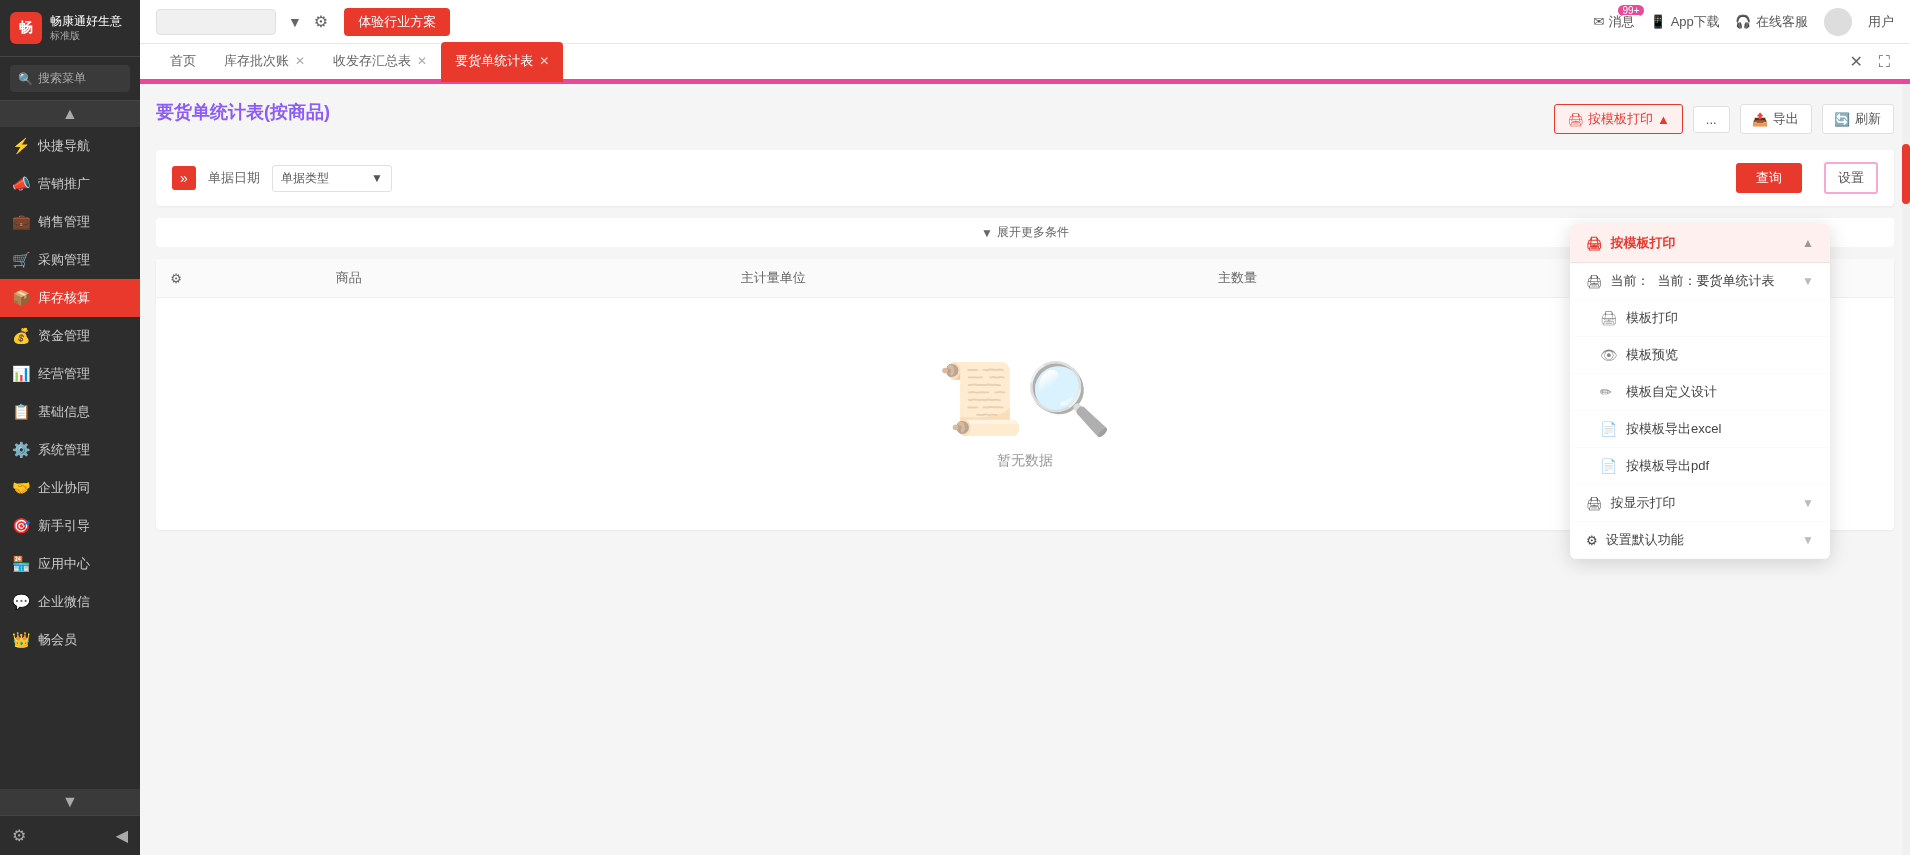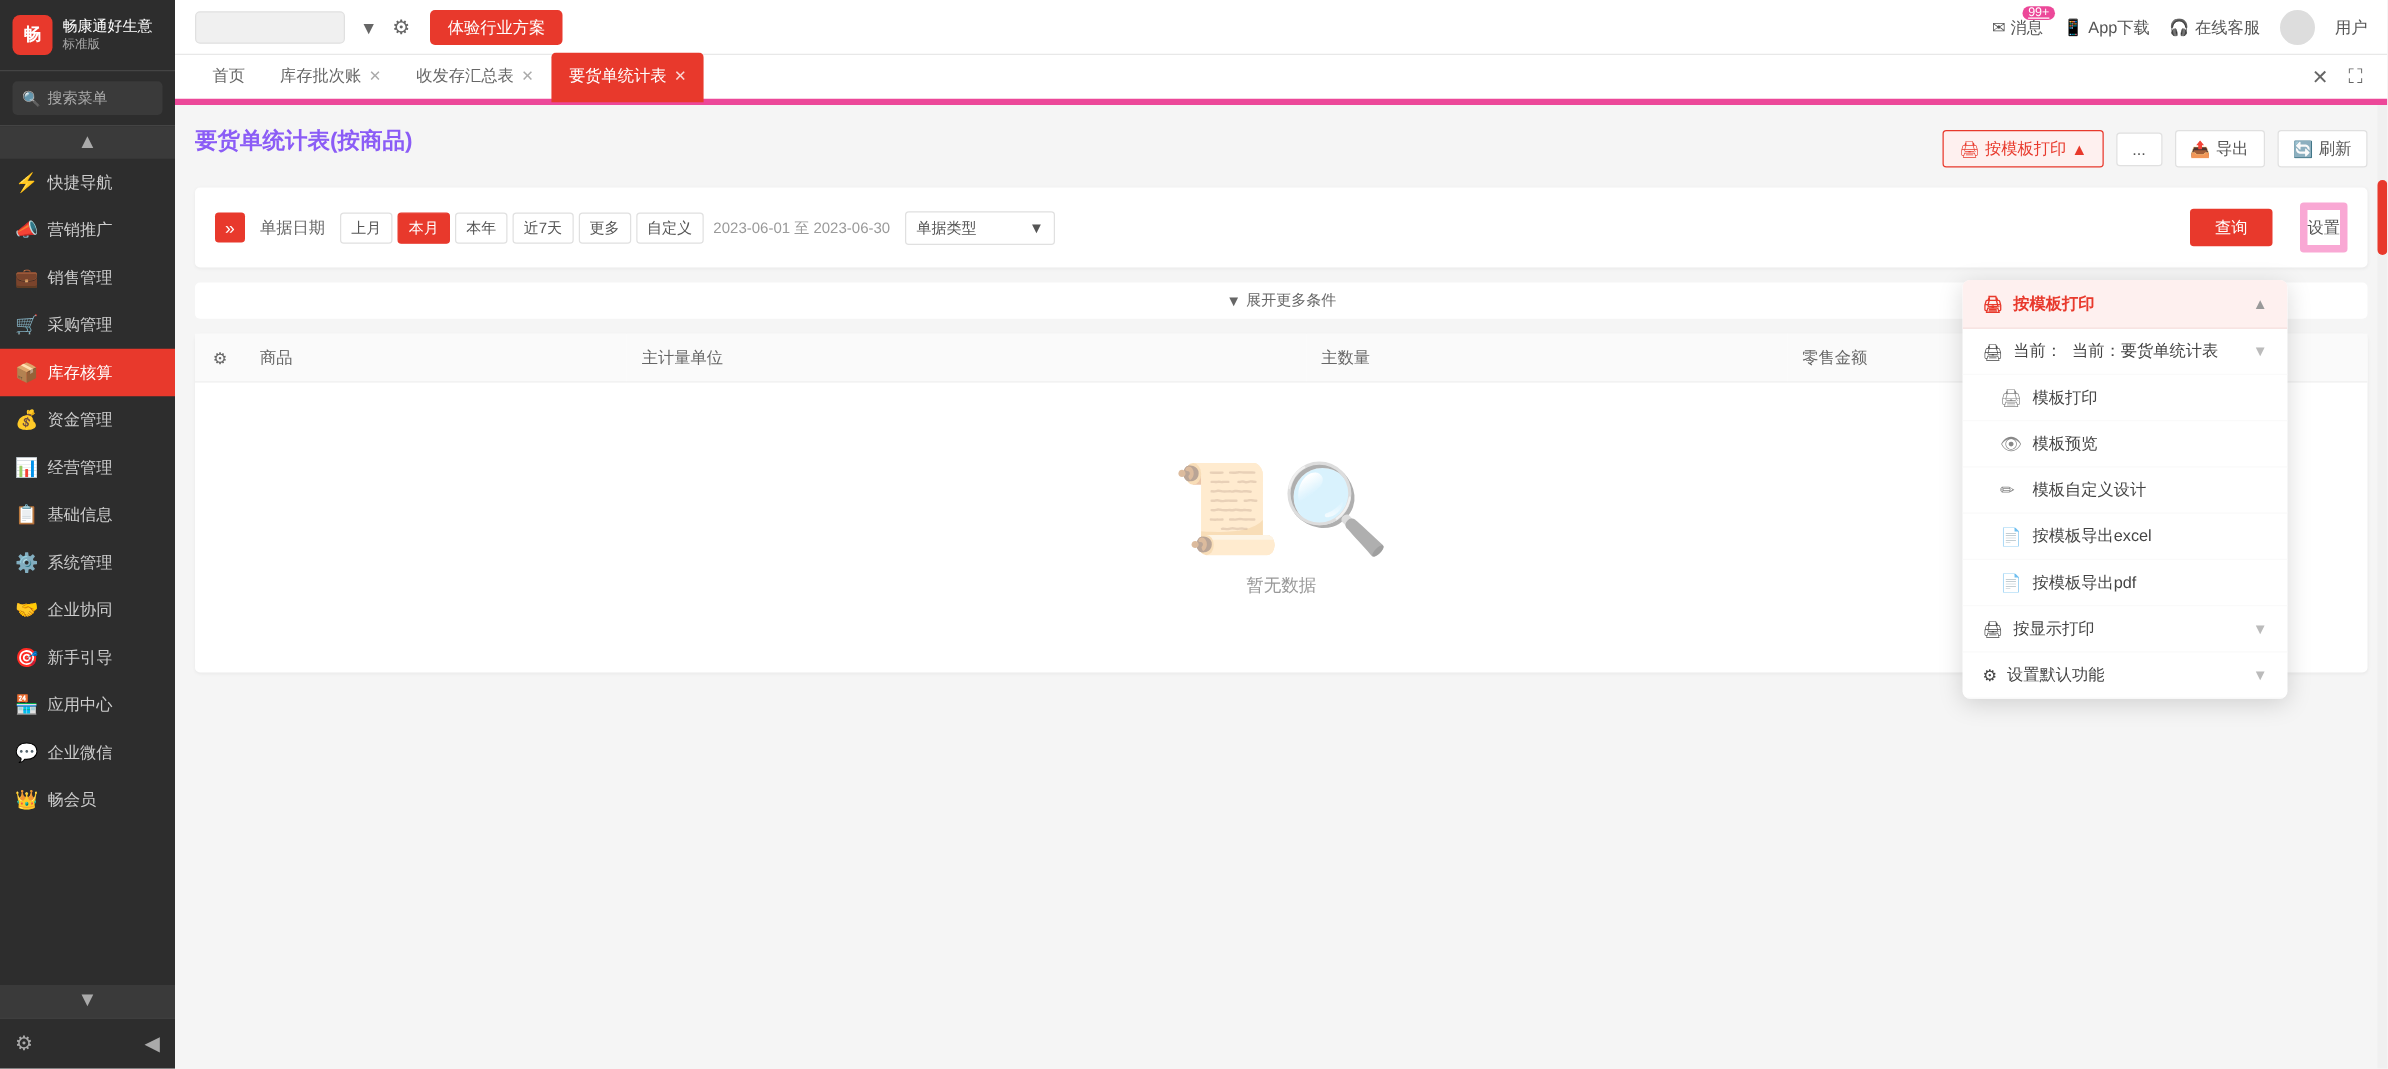--- a/index.html
+++ b/index.html
@@ -215,21 +215,21 @@
 
     
     .table-container {
       background: #fff;
       border-radius: 4px;
       box-shadow: 0 1px 3px rgba(0,0,0,0.05);
     }
     table { width: 100%; border-collapse: collapse; }
     th {
       padding: 10px 12px;
-      text-align: left;
+      text-align: center;
       font-weight: normal;
       color: #666;
       background: #fafafa;
       border-bottom: 1px solid #f0f0f0;
       font-size: 13px;
     }
     th:first-child { width: 40px; text-align: center; }
     .settings-icon-th { text-align: center; }
 
     
@@ -306,22 +306,22 @@
       background: #fef0ef;
       border-color: #e8392c;
       color: #e8392c;
     }
     .query-btn {
       background: #e8392c; color: #fff; border: none;
       padding: 6px 20px; border-radius: 3px; cursor: pointer;
       font-size: 13px;
     }
     .settings-btn {
-      border: 6px solid #f9a8d4; background: #fff;
-      padding: 5px 0; border-radius: 3px; cursor: pointer;
+      border: 2px solid #f9a8d4; background: #fff;
+      padding: 5px 12px; border-radius: 3px; cursor: pointer;
       font-size: 13px; color: #555;
     }
   </style>
 </head>
 <body>
 
 <div class="sidebar">
   <div class="sidebar-logo">
     <div class="logo-icon">畅</div>
     <div class="logo-text">
@@ -479,29 +479,20 @@
           <button class="action-btn">
             <span>🔄</span>
             <span>刷新</span>
           </button>
         </div>
       </div>
 
       <div class="filter-bar">
         <button class="filter-expand-btn">»</button>
         <span class="filter-label">单据日期</span>
-        <div class="filter-date-group">
-          <button class="date-btn">上月</button>
-          <button class="date-btn active">本月</button>
-          <button class="date-btn">本年</button>
-          <button class="date-btn">近7天</button>
-          <button class="date-btn">更多</button>
-          <button class="date-btn">自定义</button>
-          <span class="date-range-text">2023-06-01 至 2023-06-30</span>
-        </div>
         <div class="filter-select">
           <span>单据类型</span>
           <span>▼</span>
         </div>
         <div style="display:flex;align-items:center;gap:22px;margin-left:auto;">
           <button class="query-btn">查询</button>
           <button class="settings-btn">设置</button>
         </div>
       </div>
 

